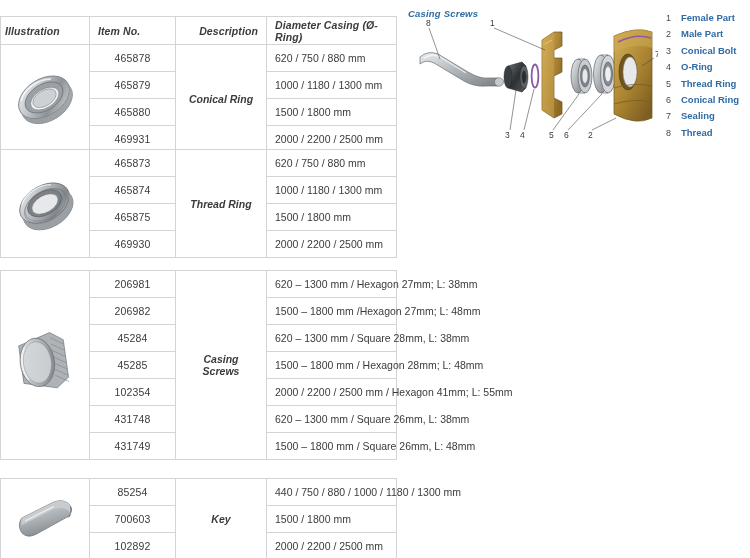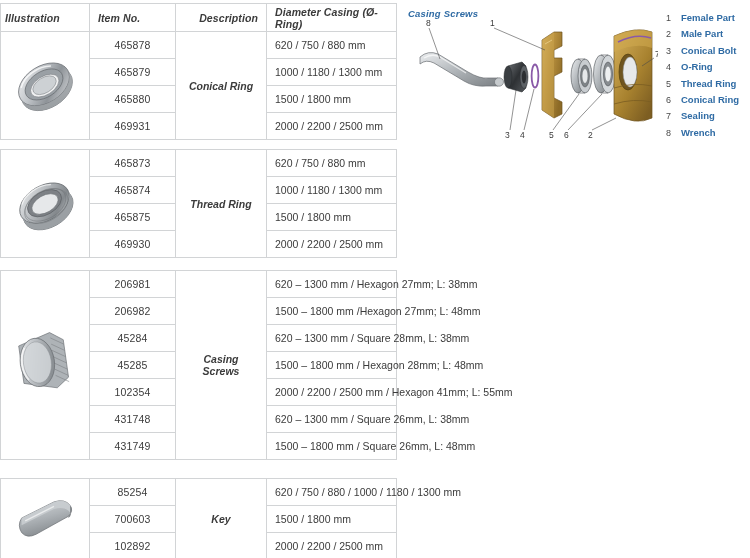--- a/index.html
+++ b/index.html
@@ -85,21 +85,21 @@
   .leg-lbl {
     font-size: 9.5px; font-weight: bold;
     color: #2f6ba4; white-space: nowrap;
   }
 </style>
 </head>
 <body>
 
 <div id="page">
 
-  <div class="tbl-wrap" id="section-0" style="top:3px;">
+  <div class="tbl-wrap" id="section-0" style="top:16px;">
     <table class="parts">
       <colgroup>
           <col class="c-ill">
           <col class="c-item">
           <col class="c-desc">
           <col class="c-dia">
         </colgroup>
       <tbody>
         <tr class="hdr-row">
           <td class="h-ill">Illustration</td>
@@ -306,21 +306,21 @@
                   <path d="M10 24 L46 6 Q58 2 64 10 Q68 16 62 22 L26 42 Q16 47 10 40 Q5 32 10 24 Z" fill="url(#mg4)" stroke="#6a6e72" stroke-width="0.8"></path>
                   <path d="M10 24 L46 6 Q58 2 64 10 L64 18 Q58 10 46 14 L10 32 Z" fill="#c9cdd0" stroke="none" opacity=".9"></path>
                   <path d="M62 22 Q68 16 64 10 L64 18 Q66 21 62 24 Z" fill="#7e8286"></path>
                   <path d="M14 27 L46 11" fill="none" stroke="#ffffff" stroke-width="1.6" opacity=".6"></path>
                 </g>
               </svg>
             </div>
           </td>
           <td class="item-cell">85254</td>
           <td class="desc-cell" rowspan="3">Key</td>
-          <td class="dia-cell">620 / 750 / 880 / 1000 / 1180 / 1300 mm</td>
+          <td class="dia-cell">440 / 750 / 880 / 1000 / 1180 / 1300 mm</td>
         </tr>
         <tr class="row-h">
           <td class="item-cell">700603</td>
           <td class="dia-cell">1500 / 1800 mm</td>
         </tr>
         <tr class="row-h">
           <td class="item-cell">102892</td>
           <td class="dia-cell">2000 / 2200 / 2500 mm</td>
         </tr>
       </tbody>
@@ -451,17 +451,17 @@
     <div class="leg-row">
       <span class="leg-num">6</span>
       <span class="leg-lbl">Conical Ring</span>
     </div>
     <div class="leg-row">
       <span class="leg-num">7</span>
       <span class="leg-lbl">Sealing</span>
     </div>
     <div class="leg-row">
       <span class="leg-num">8</span>
-      <span class="leg-lbl">Wrench</span>
+      <span class="leg-lbl">Thread</span>
     </div>
   </div>
 
 </div>
 
 </body></html>

